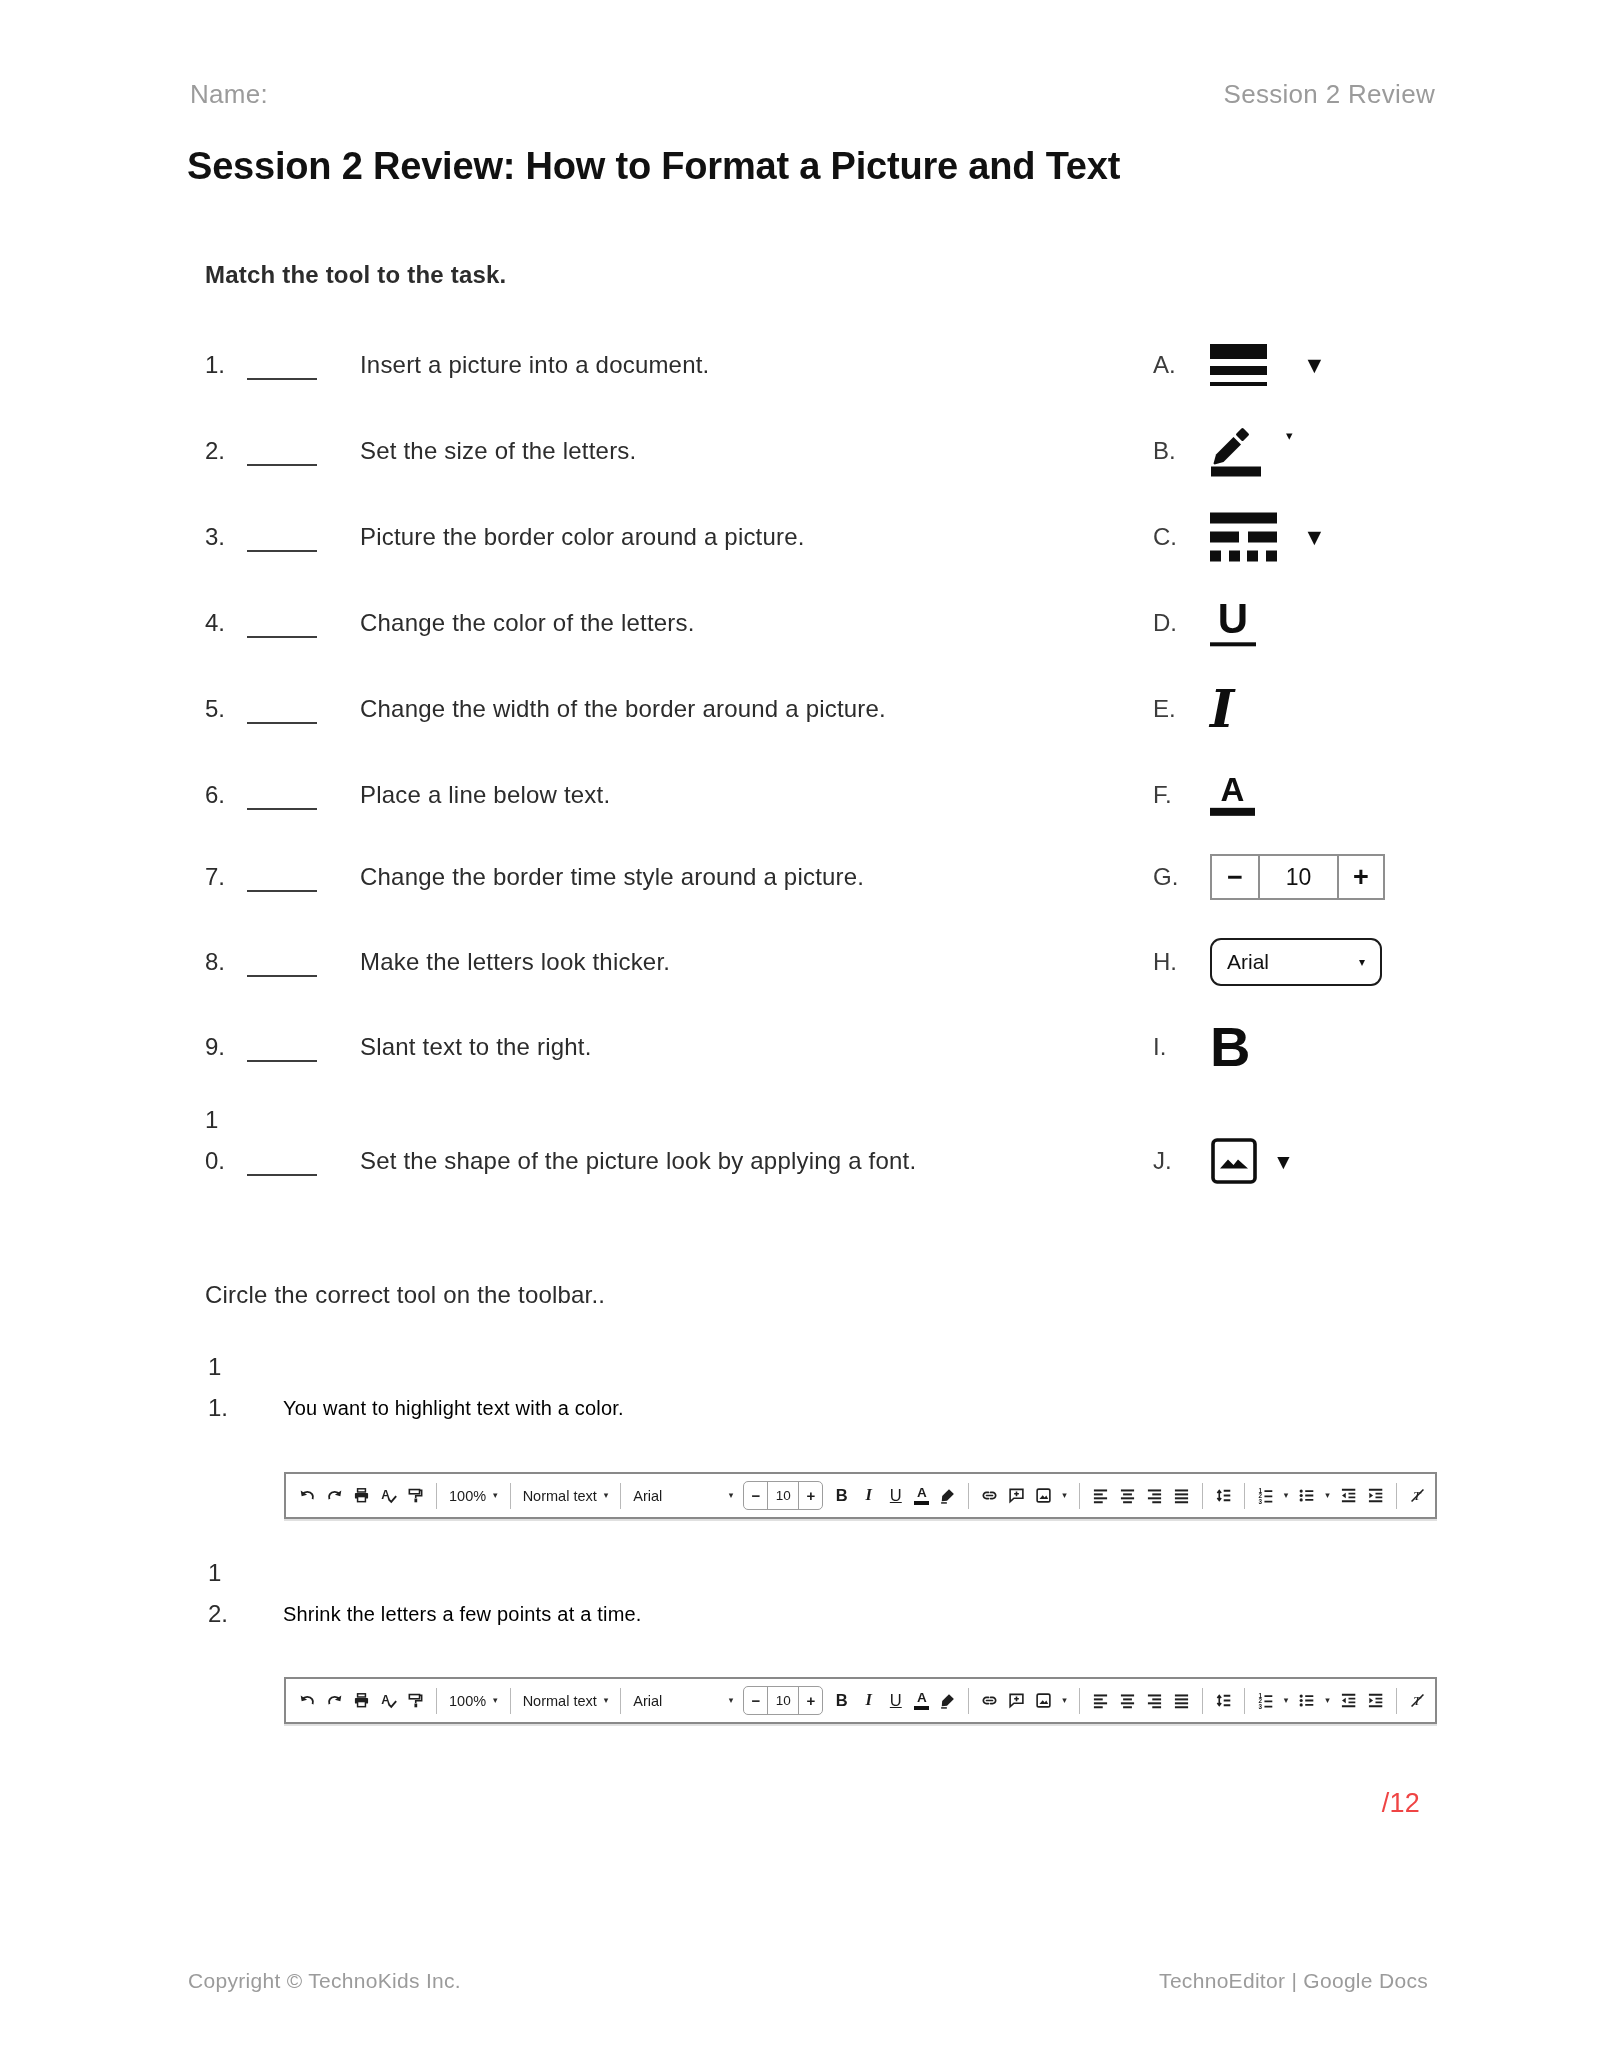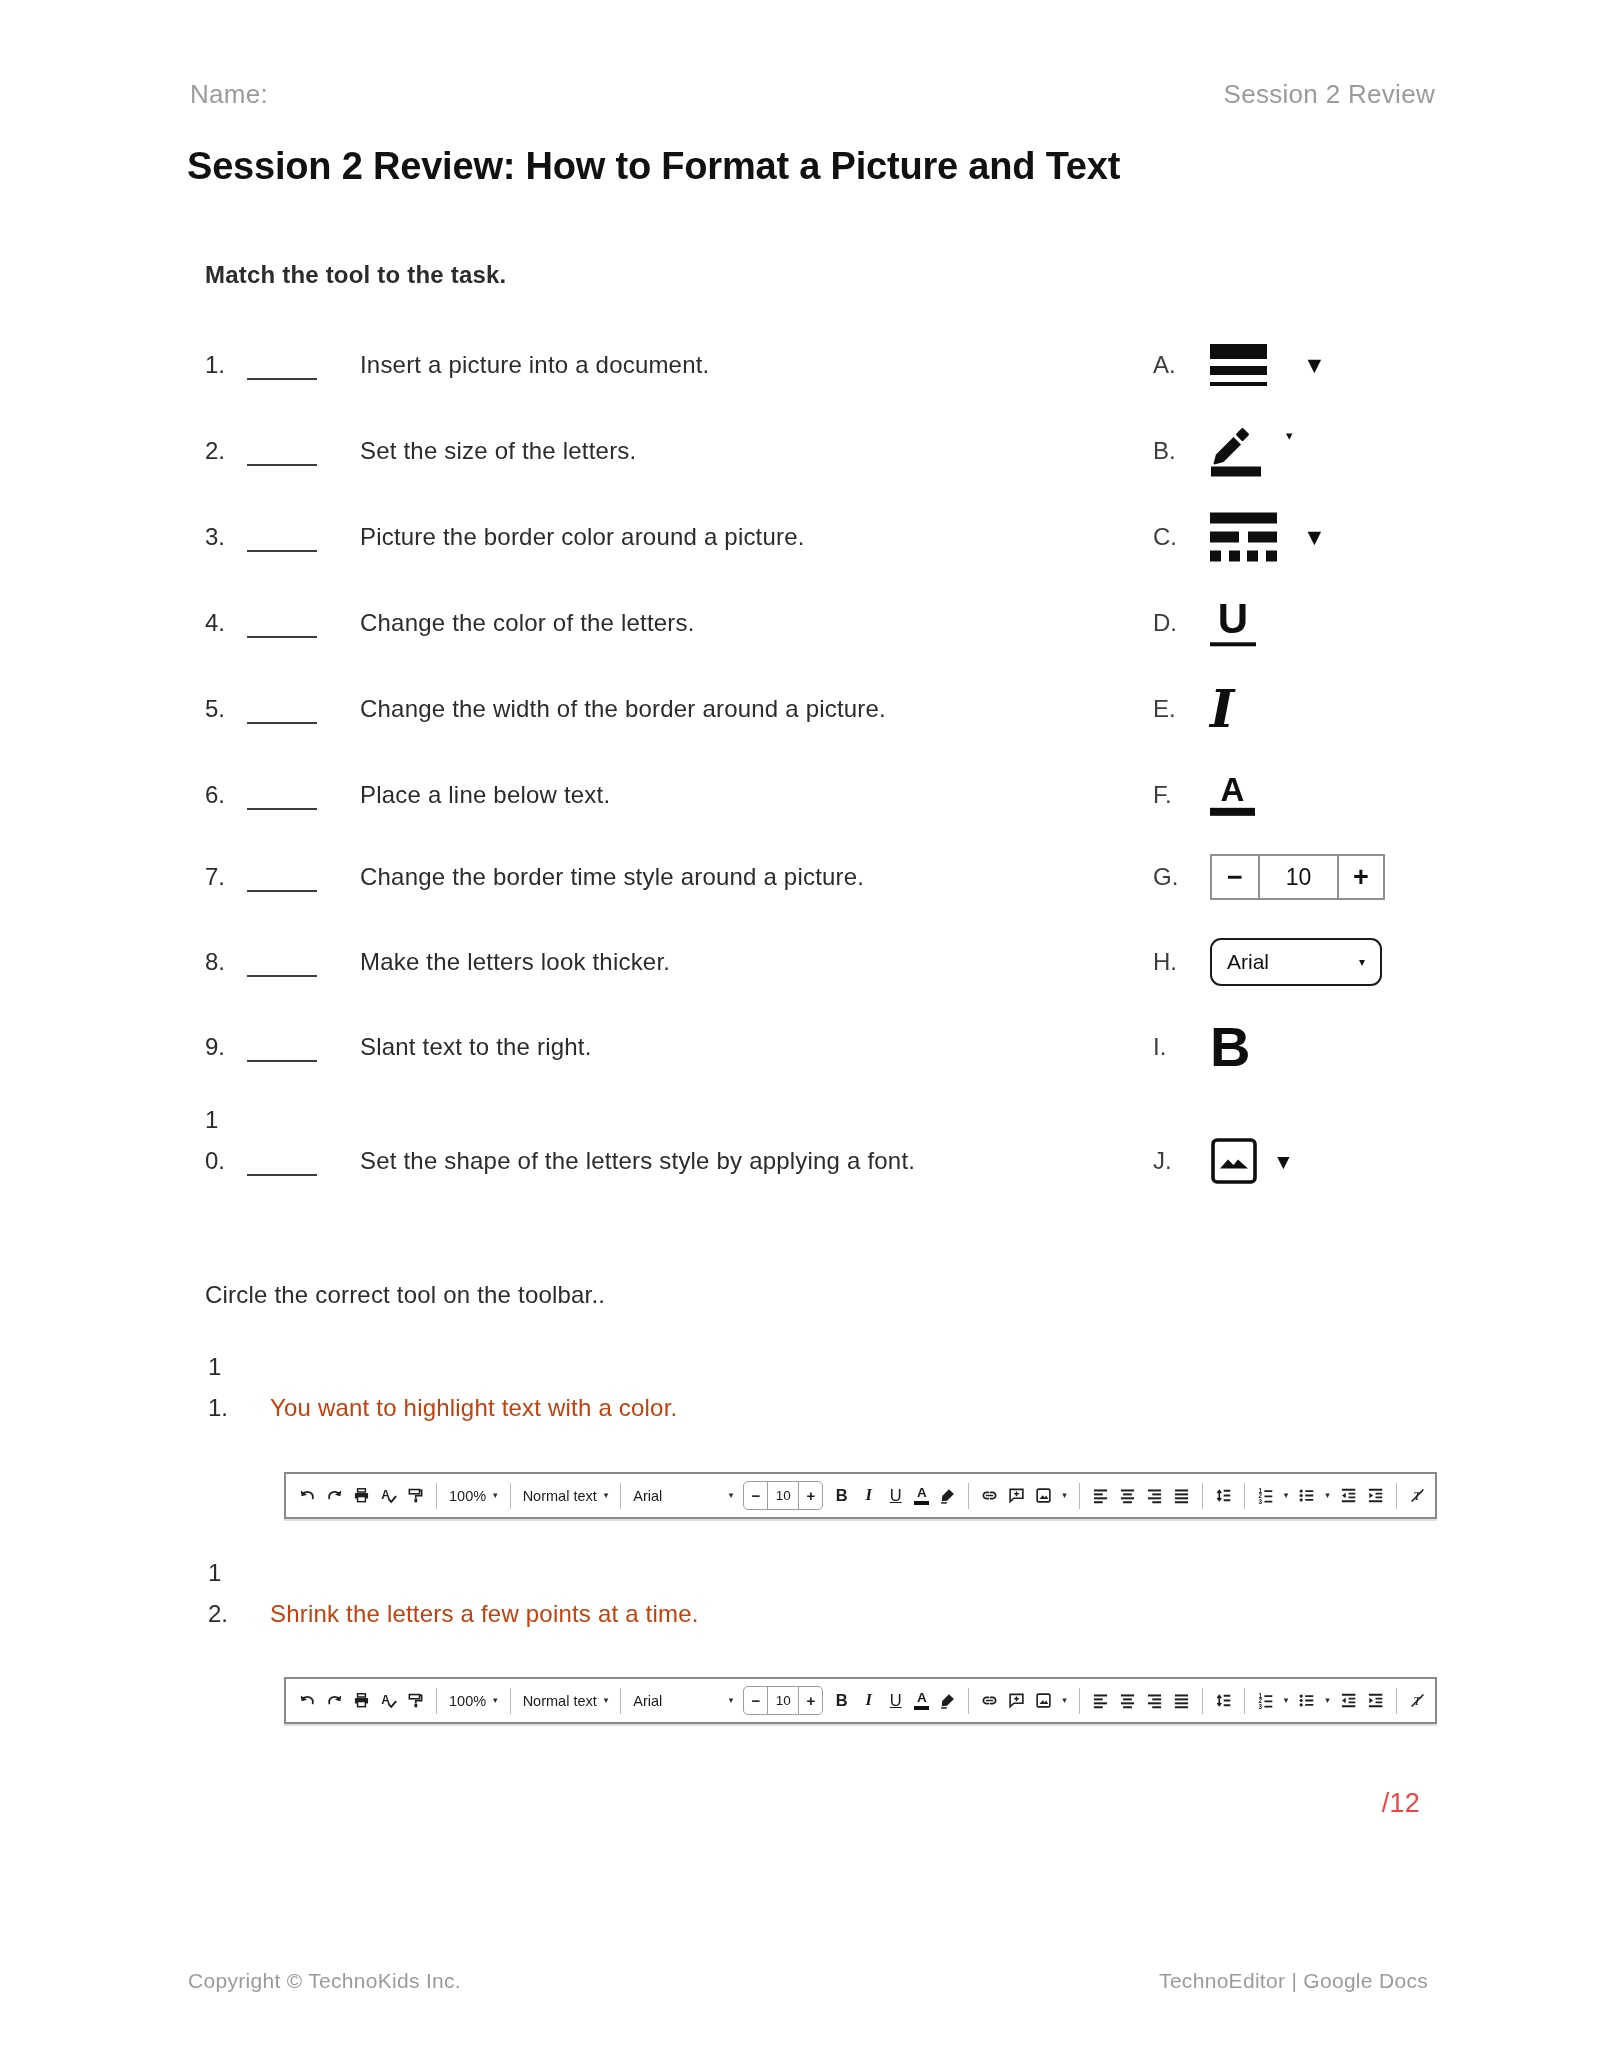--- a/index.html
+++ b/index.html
@@ -19,21 +19,21 @@
   
   .mrow,.crow{position:absolute;left:0;width:100%;height:60px;}
   .mrow .num,.crow .num2{position:absolute;top:50%;transform:translateY(-50%);font-size:24px;color:#2c2c2c;}
   .mrow .num{left:205px;}
   .crow .num2{left:208px;}
   .float-num{position:absolute;top:-11px;transform:translateY(-50%);font-size:24px;color:#2c2c2c;left:205px;}
   .crow .float-num{left:208px;}
   .blank{position:absolute;left:247px;width:70px;height:0;top:calc(50% + 13px);border-bottom:2.5px solid #3d3d3d;}
   .task{position:absolute;left:360px;top:50%;transform:translateY(-50%);font-size:24px;color:#2c2c2c;
         letter-spacing:.2px;white-space:nowrap;}
-  .crow .task2{position:absolute;left:270px;top:50%;transform:translateY(-50%);font-size:24px;color:#c2410c;
+  .crow .task2{position:absolute;left:283px;top:50%;transform:translateY(-50%);font-size:20px;color:#000000;
         letter-spacing:.2px;white-space:nowrap;}
   .letter{position:absolute;left:1153px;top:50%;transform:translateY(-50%);font-size:24px;color:#3c3c3c;}
   .iconcell{position:absolute;left:1210px;top:50%;transform:translateY(-50%);display:flex;align-items:center;}
   
   .caret-big{font-size:23px;color:#0e0e0e;line-height:1;}
   .caret-sm{font-size:13px;color:#0e0e0e;line-height:1;}
   .bw-bars{display:flex;flex-direction:column;gap:7px;width:57px;}
   .bw-bars i{display:block;background:#0e0e0e;}
   .bd{display:flex;flex-direction:column;gap:8px;width:67px;}
   .bd .r1{display:block;height:11px;background:#0e0e0e;}
@@ -205,21 +205,21 @@
         <span class="task">Slant text to the right.</span>
         <span class="letter">I.</span>
         <span class="iconcell">
           <span class="gB">B</span>
         </span>
       </div>
       <div class="mrow" style="top: 1131px;">
         <span class="float-num">1</span>
         <span class="num">0.</span>
         <span class="blank"></span>
-        <span class="task">Set the shape of the letters style by applying a font.</span>
+        <span class="task">Set the shape of the picture look by applying a font.</span>
         <span class="letter">J.</span>
         <span class="iconcell">
           <svg width="48" height="48" viewBox="0 0 48 48">
             <rect x="3" y="3" width="42" height="42" rx="4" fill="none" stroke="#0e0e0e" stroke-width="3.6"></rect>
             <path d="M10 31.5 L18 22.5 L23.5 28 L28 22.5 L38 31.5 Z" fill="#0e0e0e"></path>
           </svg>
           <span class="caret-big" style="margin-left:15px;font-size:21px">▼</span>
         </span>
       </div>
     </div>

